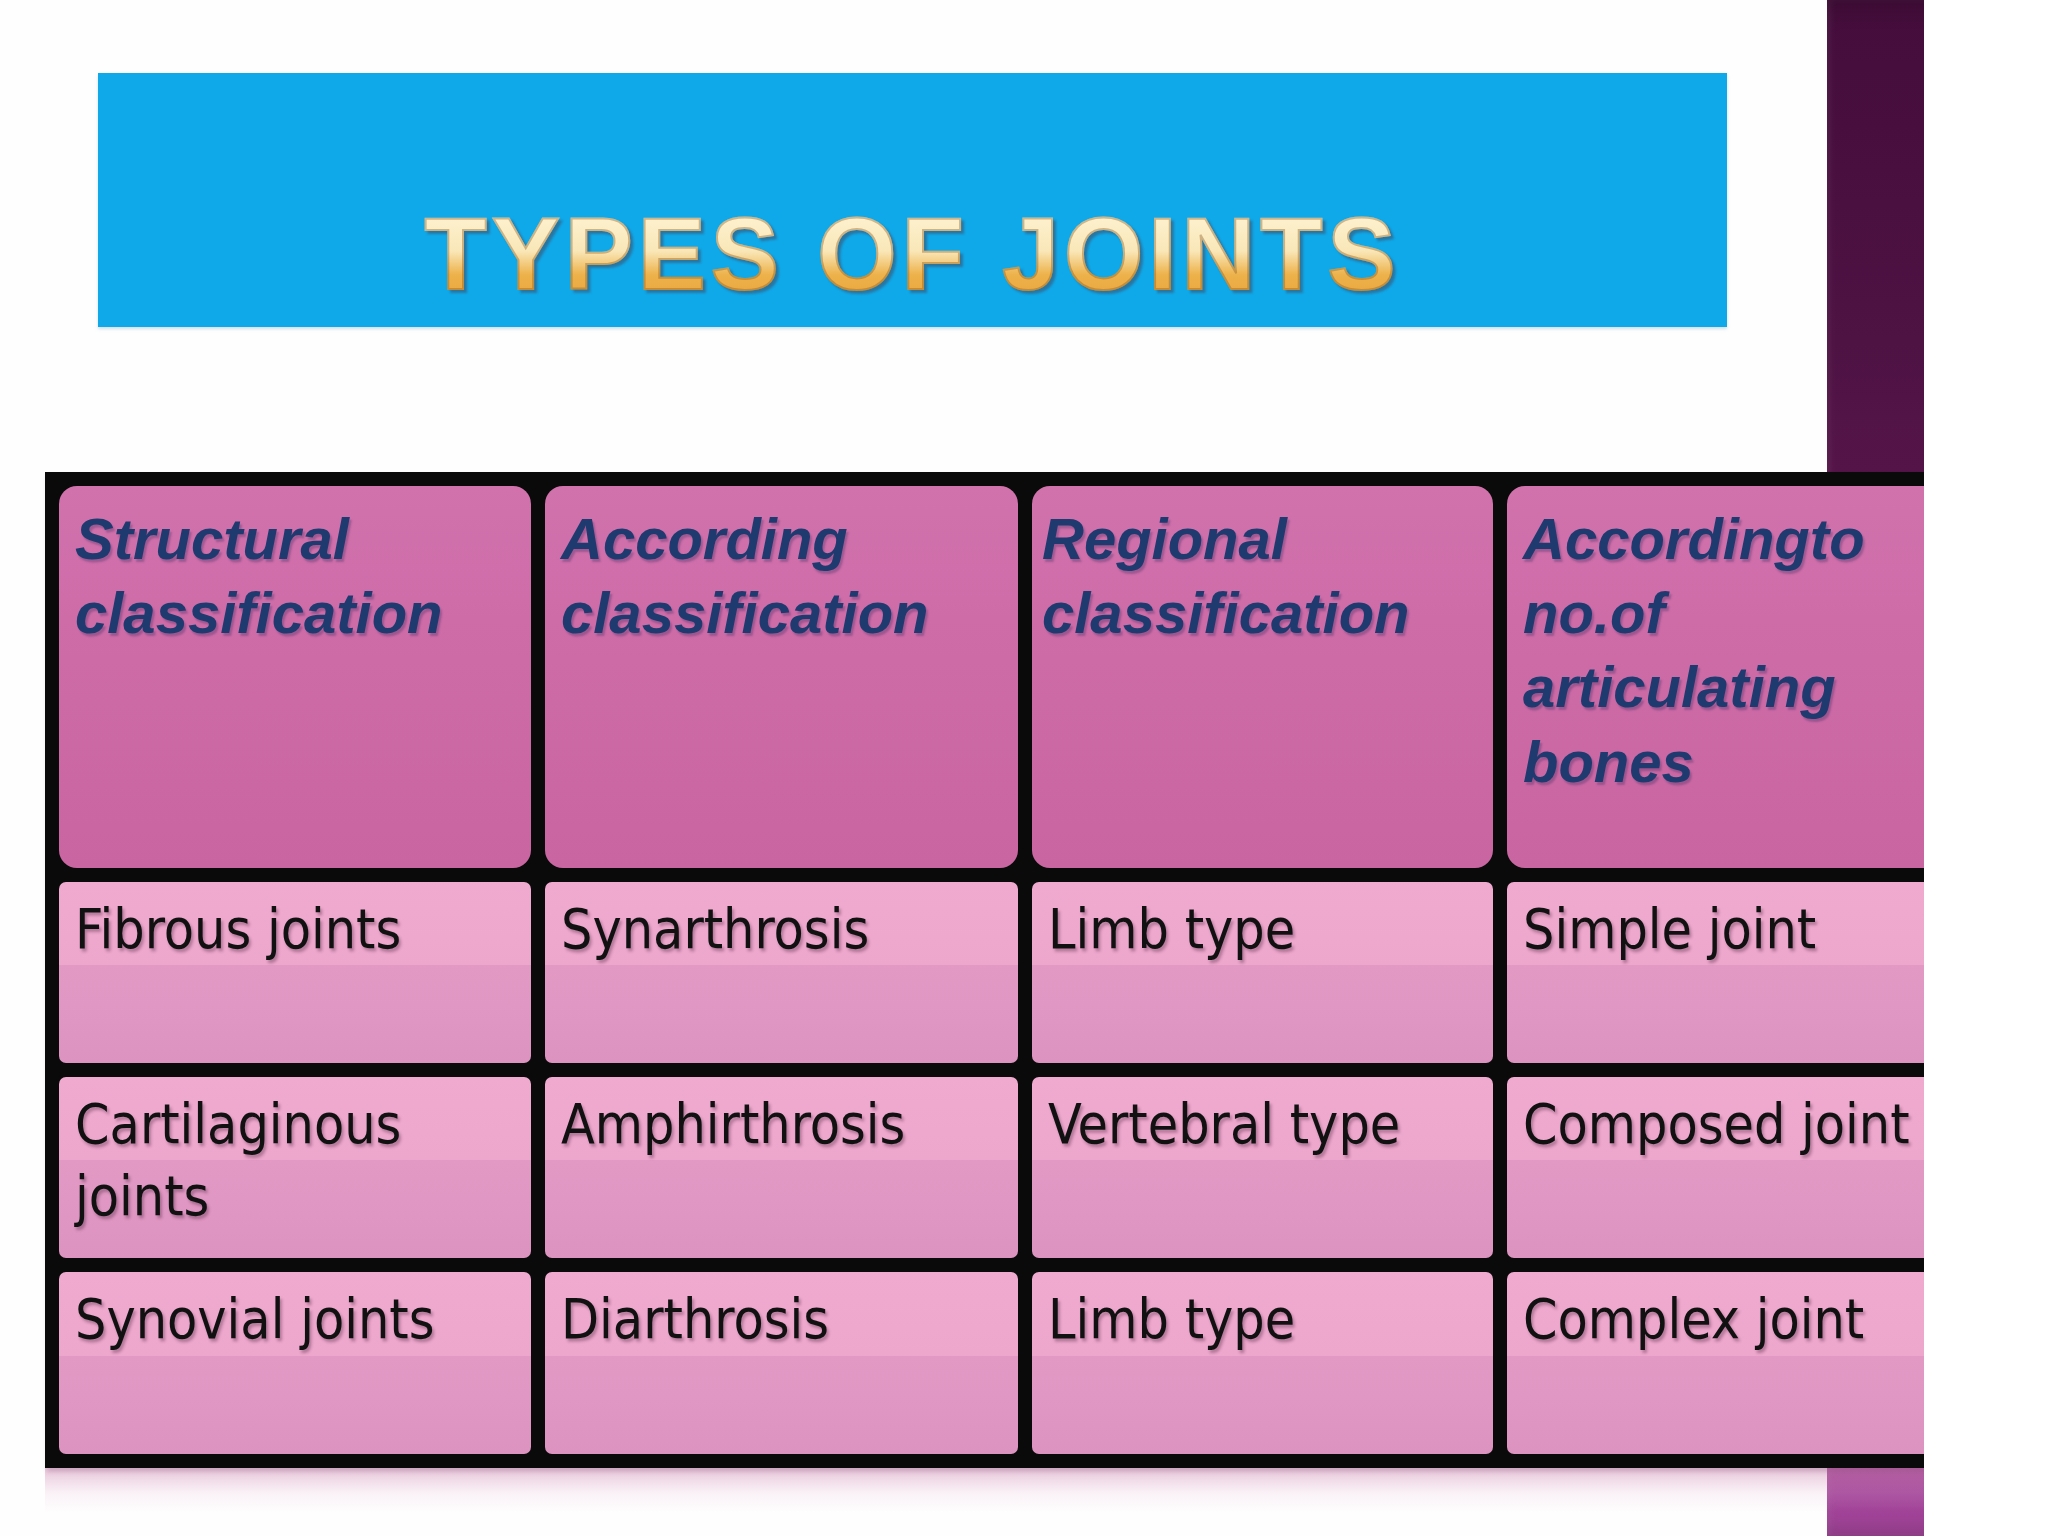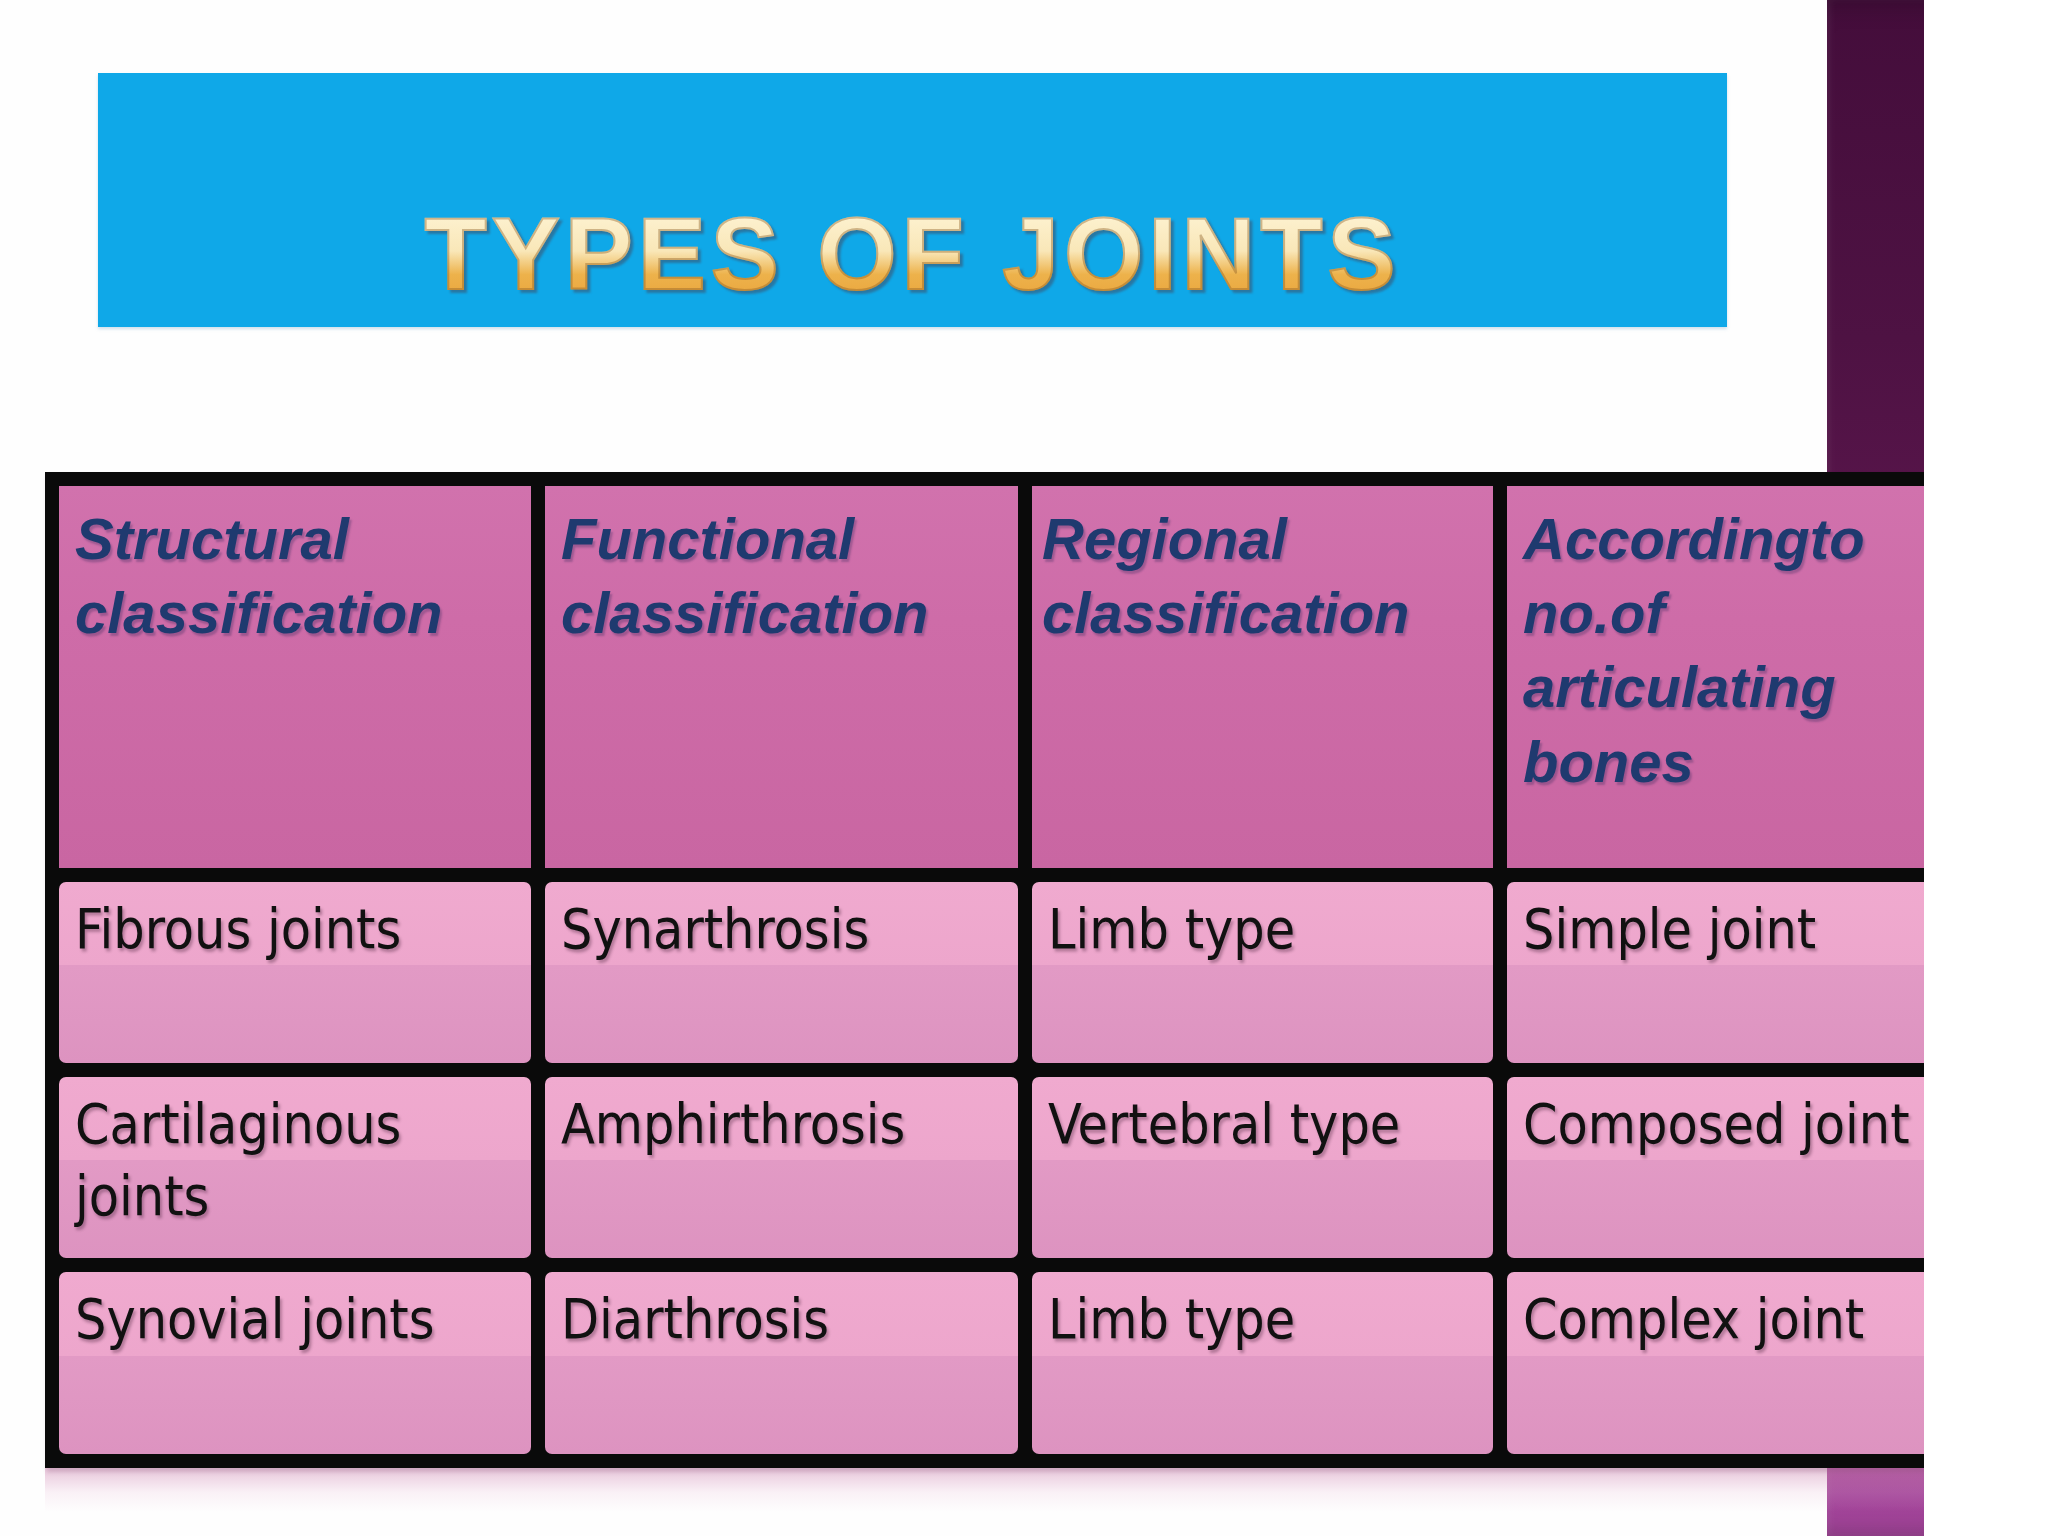--- a/index.html
+++ b/index.html
@@ -45,20 +45,21 @@
   }
   .trow{display:contents;}
   .hcell{
     background:linear-gradient(180deg,#d172ad 0%,#ce6ca8 35%,#c966a2 100%);
     color:#1f3a6f;
     font-style:italic;font-weight:700;
     font-size:58px;line-height:1.28;
     padding:16px 12px 0 16px;
     text-shadow:2px 3px 2px rgba(15,25,70,0.25);
     overflow:hidden;
+    border-radius:18px;
   }
   .hcell.tight{padding-left:10px;padding-right:8px;}
   .jl{display:flex;}
   .dcell{
     background:linear-gradient(180deg,#f0aacf 0%,#eda6cc 46%,#e29ac5 46%,#dd93c0 100%);
     color:#111111;
     font-size:55px;line-height:1.3;
     font-family:"DejaVu Sans","Liberation Sans",sans-serif;
     font-stretch:condensed;
     padding:12px 4px 0 16px;
@@ -81,21 +82,21 @@
   <div class="sidebar"></div>
 
   <div class="banner">
     <div class="title">TYPES OF JOINTS</div>
   </div>
 
   <div class="joints-table">
 
     <div class="trow">
       <div class="hcell">Structural classification</div>
-      <div class="hcell">Functional classification</div>
+      <div class="hcell">According classification</div>
       <div class="hcell tight">Regional classification</div>
       <div class="hcell">
         <div class="jl">
           <span>According</span>
           <span>to</span>
         </div>
         <div class="jl">
           <span>no.</span>
           <span>of</span>
         </div>

